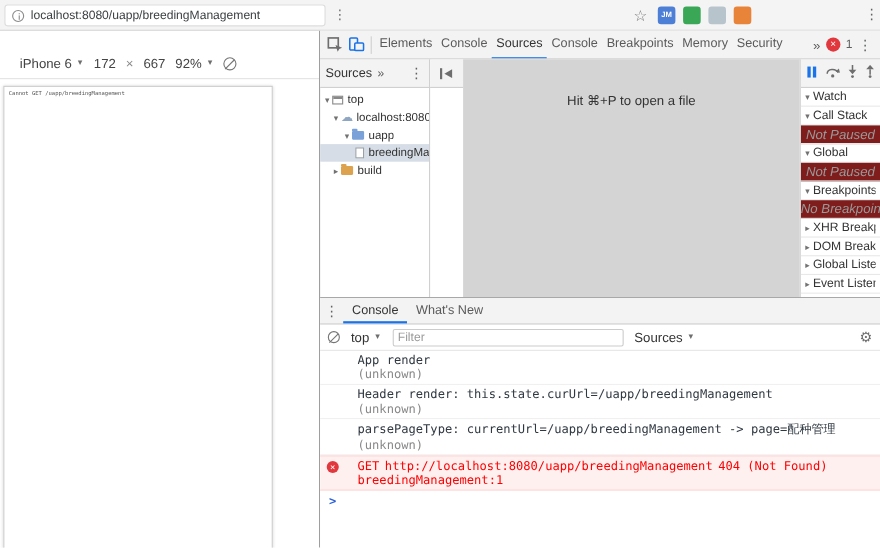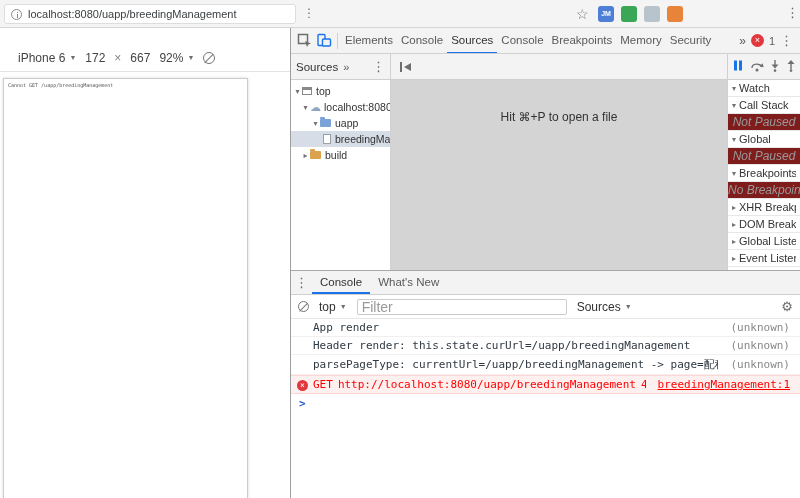--- a/index.html
+++ b/index.html
@@ -79,21 +79,21 @@
   .frame-icon { width:10px; height:8px; border:1px solid #888; position:relative; margin-right:4px; flex:none; }
   .frame-icon::before { content:""; position:absolute; top:0; left:0; right:0; height:2px; background:#888; }
   .cloud-icon { font-size:11px; color:#8fa6c2; margin-right:3px; line-height:10px; flex:none; }
   .folder { width:11px; height:8px; background:#7aa1d8; border-radius:1px; position:relative; margin-right:4px; flex:none; }
   .folder::before { content:""; position:absolute; top:-2px; left:0; width:5px; height:2px; background:inherit; border-radius:1px 1px 0 0; }
   .folder.orange { background:#dca24e; }
   .file-ic { width:8px; height:10px; background:#fff; border:1px solid #98a0a8; margin-right:4px; flex:none; }
   .tree-label { overflow:hidden; white-space:nowrap; }
 
   
-  .editor { flex:1; display:flex; flex-direction:column; min-width:0; }
+  .editor { flex:1; display:flex; flex-direction:row; min-width:0; }
   .editor-tabstrip { height:26px; background:#f3f3f3; border-bottom:1px solid #d0d0d0; display:flex;
                      align-items:center; padding:0 5px; flex:none; }
   .editor-content { flex:1; background:#d4d4d4; text-align:center; padding-top:30px; color:#333;
                     font-size:12px; }
 
   
   .debug-sidebar { width:73px; flex:none; border-left:1px solid #d0d0d0; display:flex; flex-direction:column;
                    overflow:hidden; font-size:11px; }
   .debug-controls { height:26px; background:#f3f3f3; border-bottom:1px solid #d0d0d0; display:flex;
                     align-items:center; gap:6px; padding:0 5px; flex:none; }
@@ -107,40 +107,40 @@
   
   .drawer { height:228px; flex:none; border-top:1px solid #a8a8a8; display:flex; flex-direction:column; background:#fff; }
   .drawer-tabbar { height:24px; background:#f3f3f3; border-bottom:1px solid #d0d0d0; display:flex;
                    align-items:stretch; padding-left:4px; flex:none; }
   .drawer-tabbar .v-dots { align-self:center; margin-right:4px; }
   .drawer-tab { padding:0 8px; line-height:22px; font-size:11.5px; color:#5a5a5a; border-bottom:2px solid transparent; white-space:nowrap; }
   .drawer-tab.active { color:#333; border-bottom:2px solid #1a73e8; }
   .console-toolbar { height:24px; border-bottom:1px solid #e6e6e6; display:flex; align-items:center;
                      gap:10px; padding:0 7px; flex:none; }
   .slash-circle.sm { width:11px; height:11px; }
-  .filter-input { width:210px; height:16px; border:1px solid #ccc; border-radius:2px; font-size:14px;
+  .filter-input { width:210px; height:16px; border:1px solid #ccc; border-radius:2px; font-size:11px;
                   padding:0 4px; font-family:"Liberation Sans", sans-serif; color:#333; }
   .filter-input::placeholder { color:#9a9a9a; }
   .tb-spacer { flex:1; }
   .gear { color:#6e6e6e; font-size:13px; }
 
   .console-messages { flex:1; overflow:hidden; font-family:"DejaVu Sans Mono", monospace; font-size:11px; }
   .msg { display:flex; align-items:baseline; padding:2px 10px 2px 22px; border-bottom:1px solid #f0f0f0;
-         color:#303942; }
+         color:#303942;flex-direction:column; }
   .msg-text { flex:1; white-space:nowrap; overflow:hidden; }
   .msg-source { color:#888; margin-left:12px; white-space:nowrap; }
   .msg.error { background:#fff0f0; border-top:1px solid #ffd6d6; border-bottom:1px solid #ffd6d6;
                color:#ff0000; position:relative; }
   .err-icon { position:absolute; left:6px; top:4px; width:11px; height:11px; border-radius:50%;
               background:#e1383e; color:#fff; font-size:8px; line-height:11px; text-align:center; }
   .err-icon::after { content:"\D7"; }
   .err-link { color:#ff0000; cursor:pointer; }
   .err-status { margin-left:5px; }
   .err-method { margin-right:5px;margin-top:20px; }
-  .msg.error .msg-source-link { color:#ff0000; text-decoration:underline; margin-left:12px; white-space:nowrap; }
+  .msg.error .msg-source-link { color:#ff0000; margin-left:12px; white-space:nowrap; }
   .prompt-row { display:flex; padding:3px 10px 2px 8px; }
   .prompt-chevron { color:#2b5fd9; font-weight:bold; }
 </style>
 </head>
 <body>
 
 <div class="app">
 
   <div class="topbar">
     <div class="urlbar">

